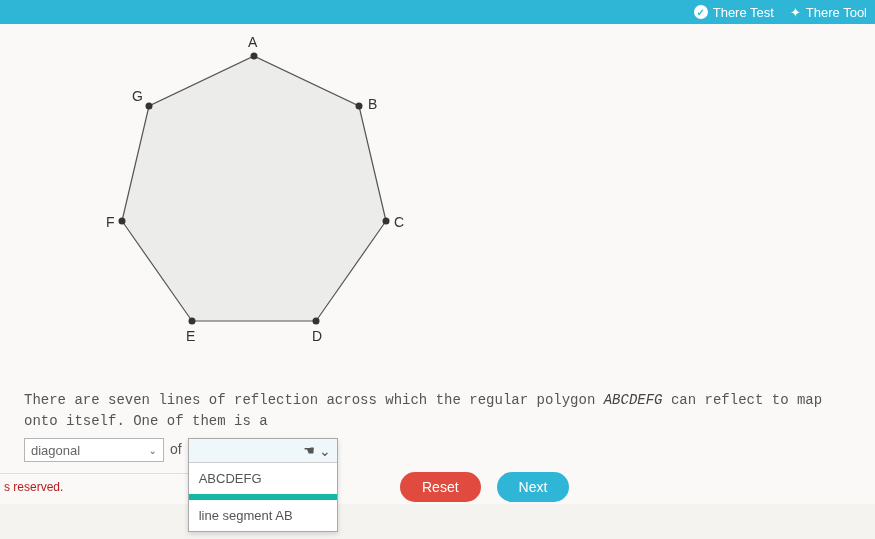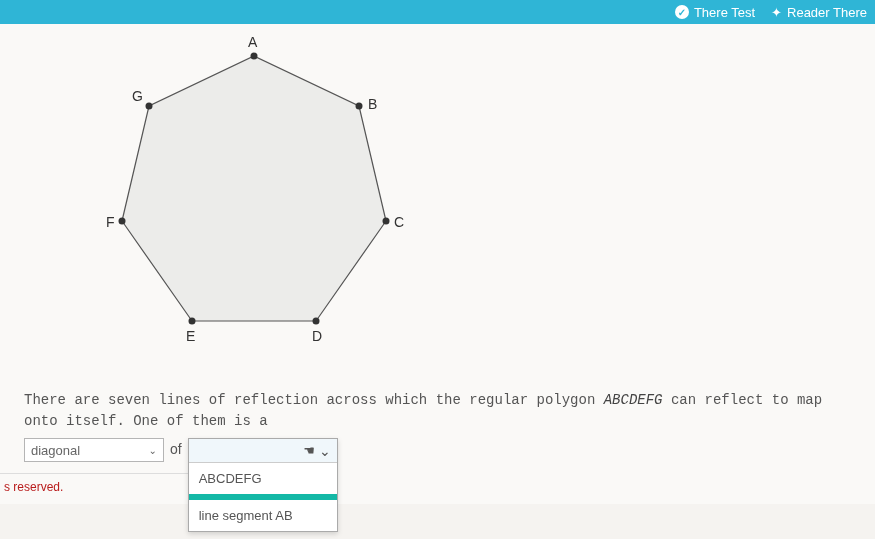--- a/index.html
+++ b/index.html
@@ -167,21 +167,21 @@
 </head>
 <body>
 
 <div class="top-bar">
   <div class="top-bar-item">
     <span class="check-icon">✓</span>
     <span>There Test</span>
   </div>
   <div class="top-bar-item">
     <span class="tool-icon">✦</span>
-    <span>Reader There</span>
+    <span>There Tool</span>
   </div>
 </div>
 
 <div class="content">
 
   <div class="heptagon-area">
     <svg width="370" height="340">
       <polygon points="170,20 275,70 302,185 232,285 108,285 38,185 65,70" fill="#ececea" stroke="#555" stroke-width="1.2"></polygon>
       <circle cx="170" cy="20" r="3.5" fill="#333"></circle>
       <circle cx="275" cy="70" r="3.5" fill="#333"></circle>
@@ -215,16 +215,20 @@
         <div class="dropdown-head">
           <span class="cursor">☚</span>
           <span class="chev" style="margin-left:4px;">⌄</span>
         </div>
         <div class="dropdown-item">ABCDEFG</div>
         <div class="dropdown-item">line segment AB</div>
       </div>
     </div>
   </div>
 
+  <div class="button-row">
+    <button class="btn btn-reset">Reset</button>
+    <button class="btn btn-next">Next</button>
+  </div>
 
   <div class="footer">s reserved.</div>
 
 </div>
 
 </body></html>

